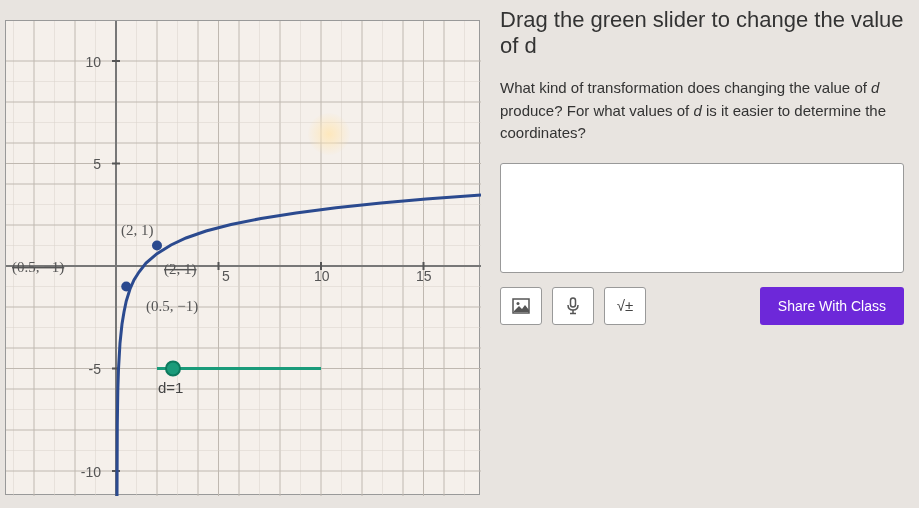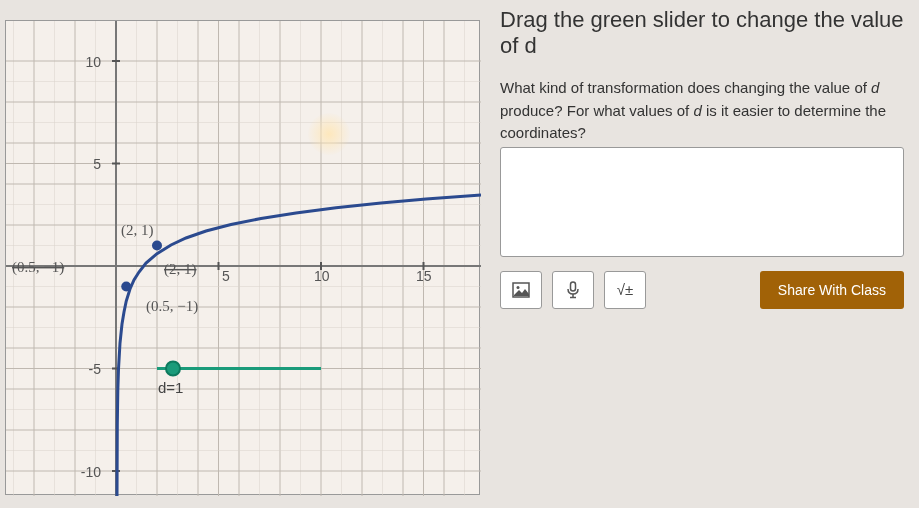--- a/index.html
+++ b/index.html
@@ -35,21 +35,21 @@
     .title {
       font-size: 22px;
       color: #333;
       margin-bottom: 18px;
       margin-top: 2px;
     }
     .question {
       font-size: 15px;
       color: #333;
       line-height: 1.5;
-      margin-bottom: 2px;
+      margin-bottom: 18px;
     }
     .italic { font-style: italic; }
     .answer-box {
       width: 100%;
       height: 110px;
       background: #fff;
       border: 1px solid #999;
       border-radius: 3px;
       padding: 8px;
       resize: none;
@@ -70,21 +70,21 @@
       border-radius: 3px;
       display: flex;
       align-items: center;
       justify-content: center;
       cursor: pointer;
       font-size: 15px;
       color: #444;
     }
     .share-btn {
       margin-left: auto;
-      background: #a16207;
+      background: #6d28d9;
       color: #fff;
       border: none;
       border-radius: 3px;
       padding: 11px 18px;
       font-size: 14px;
       cursor: pointer;
     }
     .axis-label {
       font-size: 14px;
       fill: #555;

